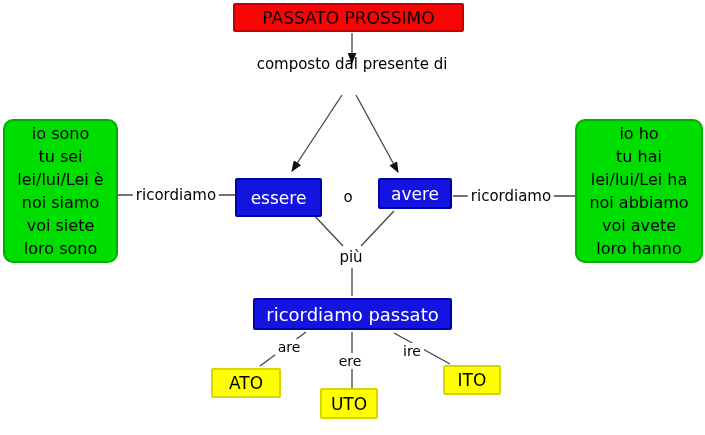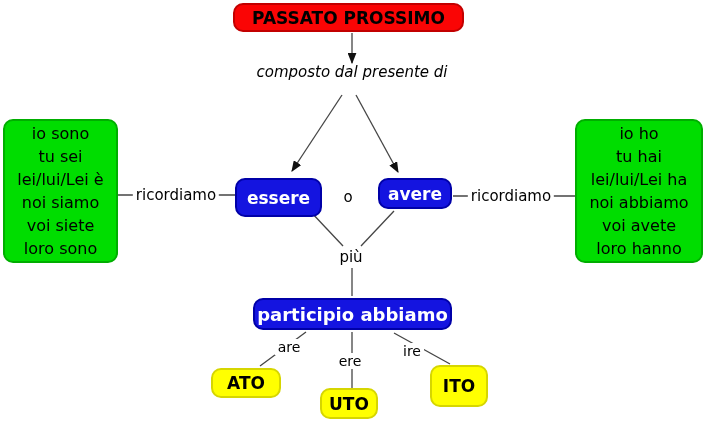--- a/index.html
+++ b/index.html
@@ -8,22 +8,22 @@
     width:705px; height:435px;
     background:#ffffff;
     font-family:"DejaVu Sans","Liberation Sans",sans-serif;
     overflow:hidden;
   }
   .connector-layer { position:absolute; left:0; top:0; width:705px; height:435px; }
   .box {
     position:absolute;
     display:flex; align-items:center; justify-content:center;
     box-sizing:border-box;
-    border-radius:10px;
-    font-weight:bold;
+    border-radius:2px;
+    font-weight:normal;
     white-space:nowrap;
     text-align:center;
   }
   .title-box {
     left:233px; top:3px; width:231px; height:29px;
     background:#fa0505; border:2px solid #c30000;
     color:#000000; font-size:17px;
   }
   .concept-blue {
     background:#1414e0; border:2px solid #0000a8; color:#ffffff;
@@ -43,30 +43,30 @@
   }
   .forms-left  { left:3px;   top:119px; width:115px; height:144px; }
   .forms-right { left:575px; top:119px; width:128px; height:144px; }
   .forms-box .form-line { line-height:23px; white-space:nowrap; }
   .suffix-box {
     background:#ffff00; border:2px solid #d6d600;
     color:#000000; font-size:17px;
   }
   .ato-box { left:211px; top:368px; width:70px; height:30px; }
   .uto-box { left:320px; top:388px; width:58px; height:31px; }
-  .ito-box { left:430px; top:365px; width:58px; height:42px; }
+  .ito-box { left:443px; top:365px; width:58px; height:30px; }
   .link-label {
     position:absolute;
     transform:translate(-50%,-50%);
     color:#000000;
     font-size:15px;
     white-space:nowrap;
   }
   .on-line { background:#ffffff; padding:0 3px; }
-  .lbl-composto { left:352px; top:72px;font-style:italic; }
+  .lbl-composto { left:352px; top:64px; }
   .lbl-o    { left:348px; top:197px; }
   .lbl-piu  { left:351px; top:257px; }
   .lbl-ric-left  { left:176px; top:195px; }
   .lbl-ric-right { left:511px; top:196px; }
   .lbl-are { left:289px; top:347px; font-size:14px; }
   .lbl-ere { left:350px; top:361px; font-size:14px; }
   .lbl-ire { left:412px; top:351px; font-size:14px; }
 </style>
 </head>
 <body>
@@ -121,21 +121,21 @@
     <div class="form-line">io ho</div>
     <div class="form-line">tu hai</div>
     <div class="form-line">lei/lui/Lei ha</div>
     <div class="form-line">noi abbiamo</div>
     <div class="form-line">voi avete</div>
     <div class="form-line">loro hanno</div>
   </div>
 
   <div class="link-label lbl-piu">più</div>
 
-  <div class="box concept-blue participio-box">participio abbiamo</div>
+  <div class="box concept-blue participio-box">ricordiamo passato</div>
 
   <div class="link-label on-line lbl-are">are</div>
   <div class="link-label on-line lbl-ere">ere</div>
   <div class="link-label on-line lbl-ire">ire</div>
 
   <div class="box suffix-box ato-box">ATO</div>
   <div class="box suffix-box uto-box">UTO</div>
   <div class="box suffix-box ito-box">ITO</div>
 
 </div>

